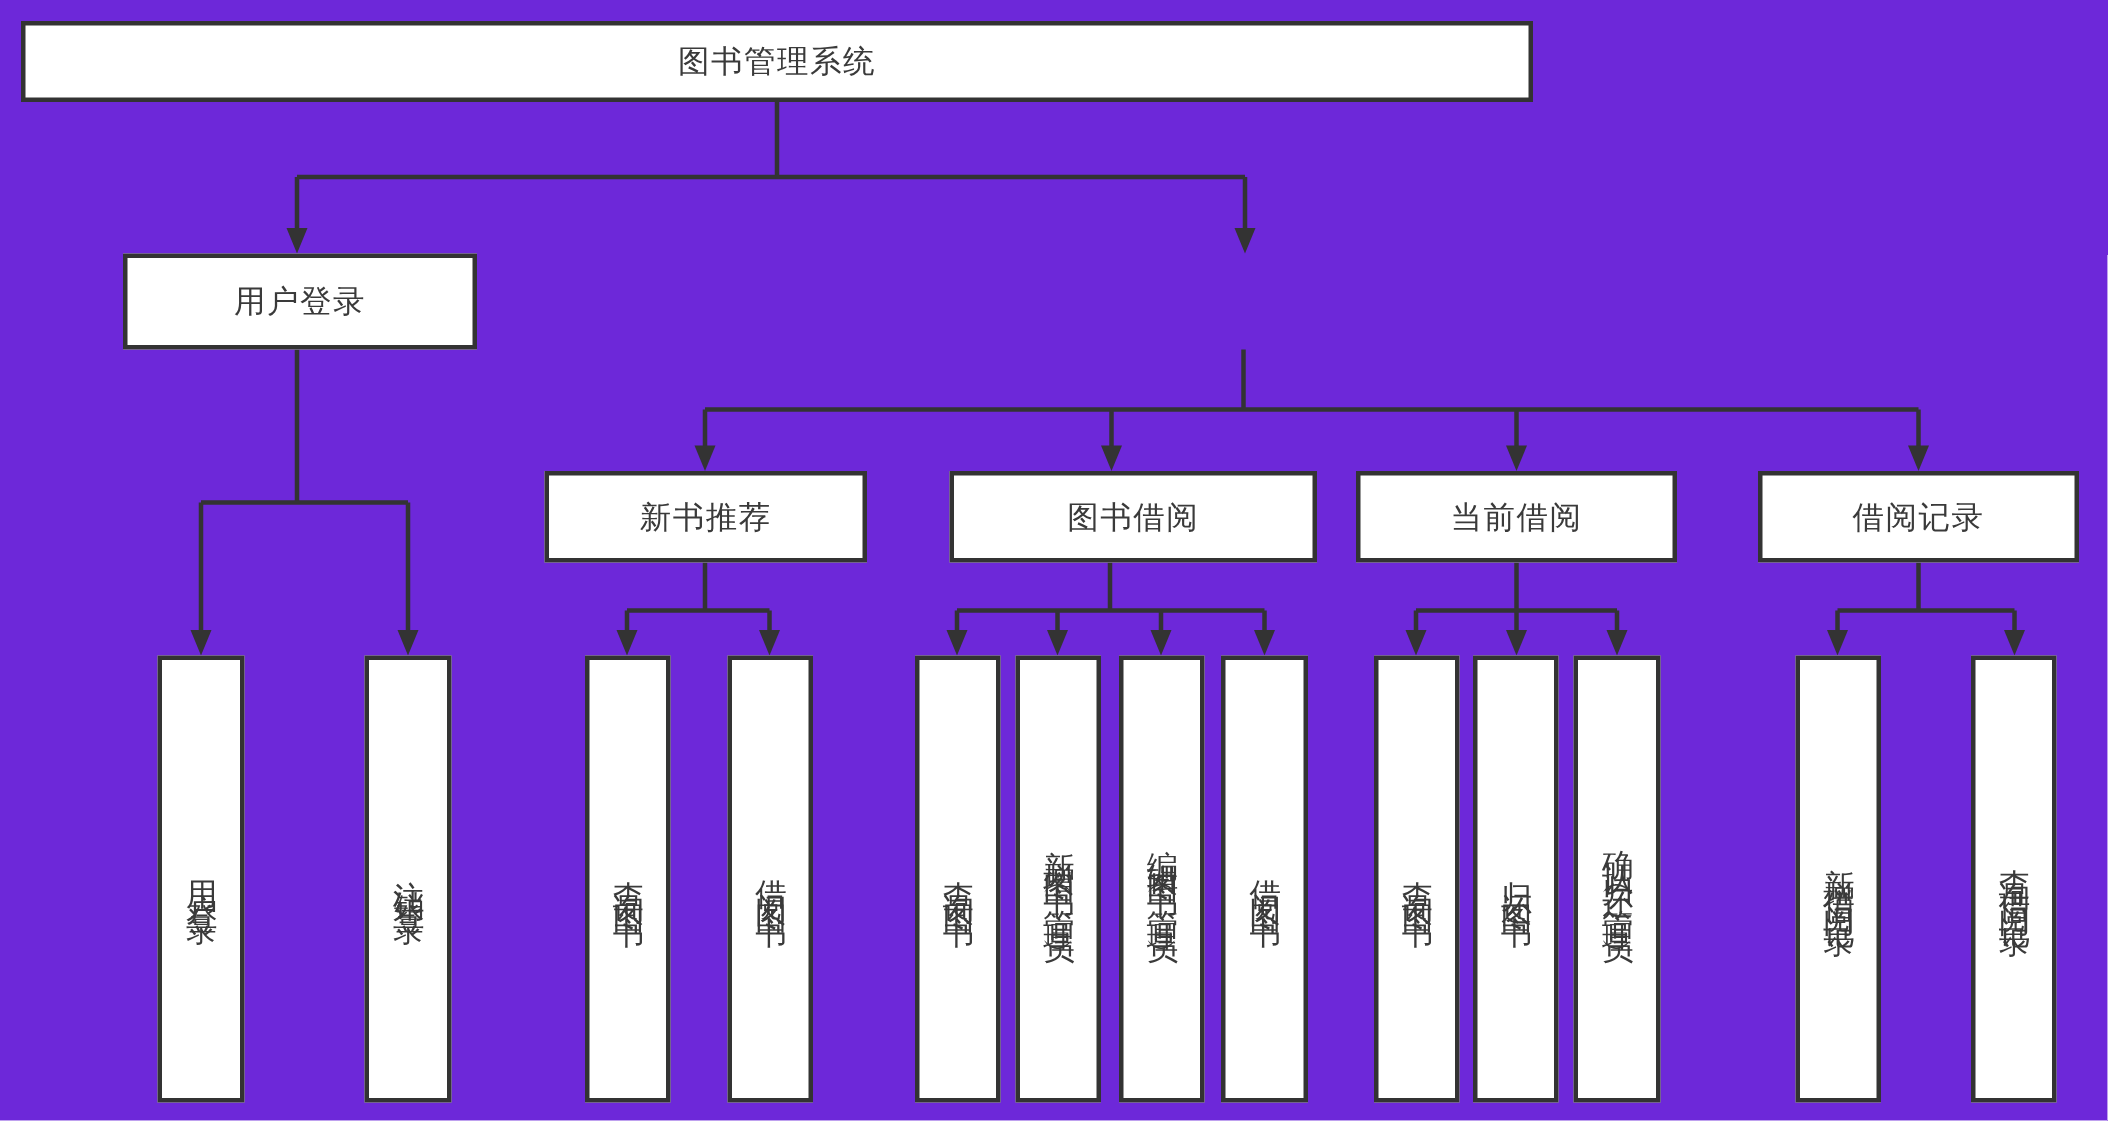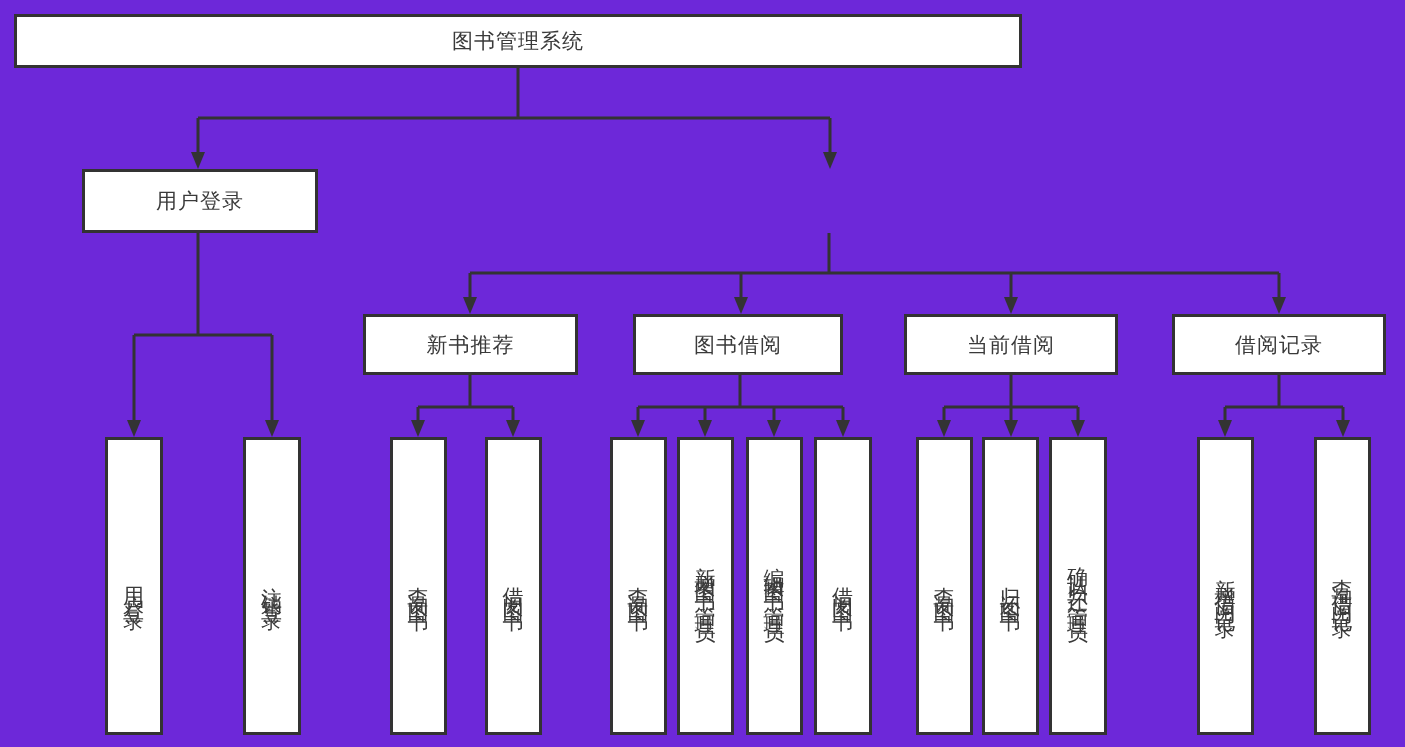--- a/index.html
+++ b/index.html
@@ -104,21 +104,21 @@
       <path d="M1225,437 L1218,420 L1232,420 Z"></path>
       <path d="M1343,437 L1336,420 L1350,420 Z"></path>
     </g>
   </svg>
 
   <div class="box hbox" style="left:14px; top:14px; width:1008px; height:54px;">图书管理系统</div>
 
   <div class="box hbox" style="left:82px; top:169px; width:236px; height:64px;">用户登录</div>
 
   <div class="box hbox" style="left:363px; top:314px; width:215px; height:61px;">新书推荐</div>
-  <div class="box hbox" style="left:633px; top:314px; width:210px; height:61px;">图书借阅</div>
+  <div class="box hbox" style="left:633px; top:314px; width:245px; height:61px;">图书借阅</div>
   <div class="box hbox" style="left:904px; top:314px; width:214px; height:61px;">当前借阅</div>
   <div class="box hbox" style="left:1172px; top:314px; width:214px; height:61px;">借阅记录</div>
 
   <div class="box vbox" style="left:105px; top:437px; width:58px; height:298px;">用户登录</div>
   <div class="box vbox" style="left:243px; top:437px; width:58px; height:298px;">注销登录</div>
 
   <div class="box vbox" style="left:390px; top:437px; width:57px; height:298px;">查询图书</div>
   <div class="box vbox" style="left:485px; top:437px; width:57px; height:298px;">借阅图书</div>
 
   <div class="box vbox" style="left:610px; top:437px; width:57px; height:298px;">查询图书</div>

